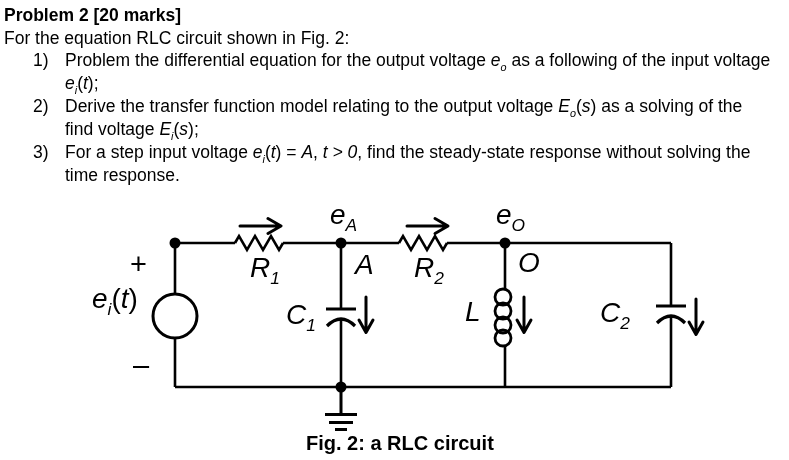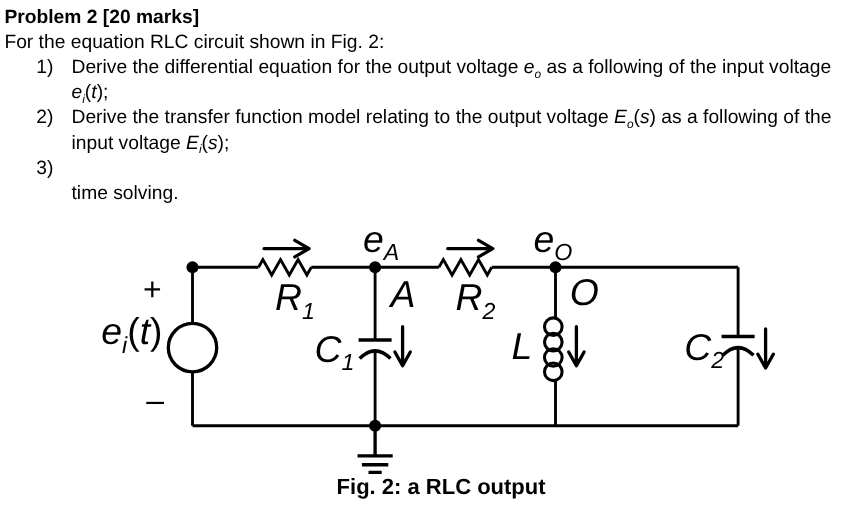--- a/index.html
+++ b/index.html
@@ -2,43 +2,44 @@
 <html><head>
 <meta charset="utf-8">
 <style>
   html,body{margin:0;padding:0;background:#fff;}
   .page{position:relative;width:789px;height:460px;background:#fff;color:#000;
         font-family:Liberation Sans, sans-serif;overflow:hidden;padding-left:32px;}
   .tline{position:absolute;font-size:17.5px;line-height:1.2;white-space:nowrap;}
   .bold{font-weight:bold;}
   .it{font-style:italic;}
   sub{font-size:0.62em;line-height:0;}
-  .flabel{position:absolute;font-size:34px;line-height:1.15;white-space:nowrap;}
+  .flabel{position:absolute;font-size:28px;line-height:1.15;white-space:nowrap;}
   .sign{position:absolute;font-size:29px;line-height:1.15;}
   .caption{position:absolute;font-weight:bold;font-size:20px;line-height:1.15;white-space:nowrap;}
   svg.circuit{position:absolute;left:0;top:0;}
 </style>
 </head>
 <body>
 
 <div class="page">
 
   <div class="tline bold" style="left:4px;top:5px">Problem 2 [20 marks]</div>
   <div class="tline" style="left:4px;top:28px">For the equation RLC circuit shown in Fig. 2:</div>
 
   <div class="tline" style="left:33px;top:50px">1)</div>
-  <div class="tline" style="left:65px;top:50px"><span>Derive the differential equation for the output voltage </span><span class="it">e</span><sub class="it">o</sub><span> as a following of the input voltage</span></div>
+  <div class="tline" style="left:65px;top:50px"><span>Problem the differential equation for the output voltage </span><span class="it">e</span><sub class="it">o</sub><span> as a following of the input voltage</span></div>
   <div class="tline" style="left:65px;top:73px"><span class="it">e</span><sub class="it">i</sub><span>(</span><span class="it">t</span><span>);</span></div>
 
   <div class="tline" style="left:33px;top:96px">2)</div>
-  <div class="tline" style="left:65px;top:96px"><span>Derive the transfer function model relating to the output voltage </span><span class="it">E</span><sub class="it">o</sub><span>(</span><span class="it">s</span><span>) as a following of the</span></div>
-  <div class="tline" style="left:65px;top:119px"><span>input voltage </span><span class="it">E</span><sub class="it">i</sub><span>(</span><span class="it">s</span><span>);</span></div>
+  <div class="tline" style="left:65px;top:96px"><span>Derive the transfer function model relating to the output voltage </span><span class="it">E</span><sub class="it">o</sub><span>(</span><span class="it">s</span><span>) as a solving of the</span></div>
+  <div class="tline" style="left:65px;top:119px"><span>find voltage </span><span class="it">E</span><sub class="it">i</sub><span>(</span><span class="it">s</span><span>);</span></div>
 
   <div class="tline" style="left:33px;top:142px">3)</div>
-  <div class="tline" style="left:65px;top:165px"><span>time solving.</span></div>
+  <div class="tline" style="left:65px;top:142px"><span>For a step input voltage </span><span class="it">e</span><sub class="it">i</sub><span>(</span><span class="it">t</span><span>) = </span><span class="it">A</span><span>, </span><span class="it">t &gt; 0</span><span>, find the steady-state response without solving the</span></div>
+  <div class="tline" style="left:65px;top:165px"><span>time response.</span></div>
 
   <svg class="circuit" width="789" height="460" viewBox="0 0 789 460">
     <g stroke="#000" stroke-width="2.6" fill="none">
       <path d="M175,243 H235 M283,243 H399 M447,243 H671"></path>
       <path d="M175,243 V294 M175,338 V387"></path>
       <path d="M175,387 H671"></path>
       <path d="M341,243 V309 M341,320 V387"></path>
       <path d="M671,243 V306 M671,317 V387"></path>
       <path d="M505,243 V289 M505,346 V387"></path>
       <path d="M235,243 L239,236 L247,250 L255,236 L263,250 L271,236 L279,250 L283,243"></path>
@@ -70,21 +71,21 @@
       <path d="M696,299 V332 M689,322 L696,334.5 L703,322"></path>
     </g>
   </svg>
 
   <div class="flabel" style="left:92px;top:283px"><span class="it">e</span><sub class="it">i</sub><span>(</span><span class="it">t</span><span>)</span></div>
   <div class="sign" style="left:130px;top:248px">+</div>
   <div class="sign" style="left:133px;top:349px">–</div>
   <div class="flabel" style="left:250px;top:252px"><span class="it">R</span><sub class="it">1</sub></div>
   <div class="flabel" style="left:414px;top:252px"><span class="it">R</span><sub class="it">2</sub></div>
   <div class="flabel" style="left:286px;top:299px"><span class="it">C</span><sub class="it">1</sub></div>
-  <div class="flabel" style="left:622px;top:297px"><span class="it">C</span><sub class="it">2</sub></div>
+  <div class="flabel" style="left:600px;top:297px"><span class="it">C</span><sub class="it">2</sub></div>
   <div class="flabel" style="left:465px;top:296px"><span class="it">L</span></div>
   <div class="flabel" style="left:330px;top:199px"><span class="it">e</span><sub class="it">A</sub></div>
-  <div class="flabel" style="left:485px;top:199px"><span class="it">e</span><sub class="it">O</sub></div>
+  <div class="flabel" style="left:496px;top:199px"><span class="it">e</span><sub class="it">O</sub></div>
   <div class="flabel" style="left:355px;top:249px"><span class="it">A</span></div>
   <div class="flabel" style="left:518px;top:247px"><span class="it">O</span></div>
 
-  <div class="caption" style="left:306px;top:432px">Fig. 2: a RLC output</div>
+  <div class="caption" style="left:306px;top:432px">Fig. 2: a RLC circuit</div>
 </div>
 
 </body></html>

